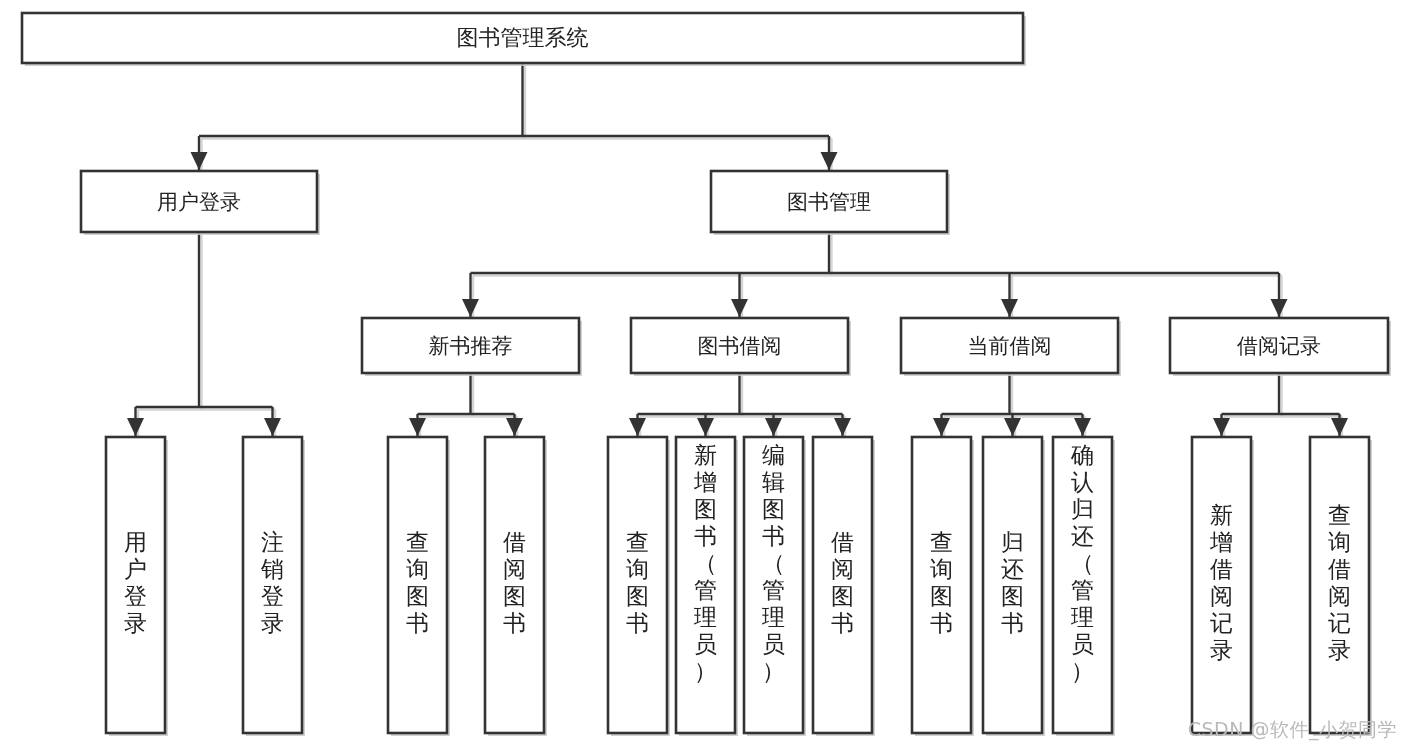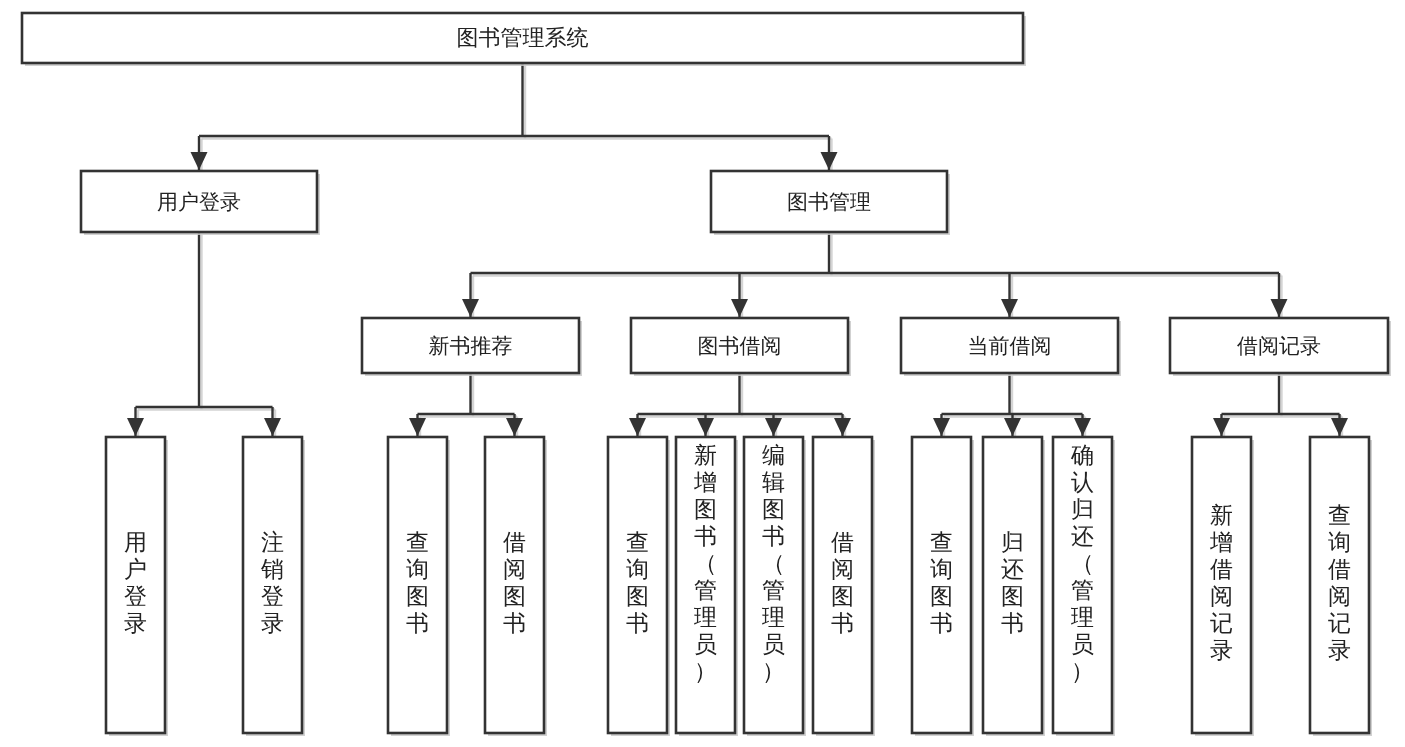--- a/index.html
+++ b/index.html
@@ -238,13 +238,14 @@
           <rect x="1192" y="437" width="59" height="296" class="node-box"></rect>
           <text x="1221.5" class="leaf-label"><tspan x="1221.5" y="522.5">新</tspan><tspan x="1221.5" y="549.5">增</tspan><tspan x="1221.5" y="576.5">借</tspan><tspan x="1221.5" y="603.5">阅</tspan><tspan x="1221.5" y="630.5">记</tspan><tspan x="1221.5" y="657.5">录</tspan></text>
         </g>
         <g>
           <rect x="1313" y="440" width="59" height="296" class="node-shadow"></rect>
           <rect x="1310" y="437" width="59" height="296" class="node-box"></rect>
           <text x="1339.5" class="leaf-label"><tspan x="1339.5" y="522.5">查</tspan><tspan x="1339.5" y="549.5">询</tspan><tspan x="1339.5" y="576.5">借</tspan><tspan x="1339.5" y="603.5">阅</tspan><tspan x="1339.5" y="630.5">记</tspan><tspan x="1339.5" y="657.5">录</tspan></text>
         </g>
       </g>
   </svg>
+  <div class="watermark">CSDN @软件_小贺同学</div>
 </div>
 
 </body></html>

